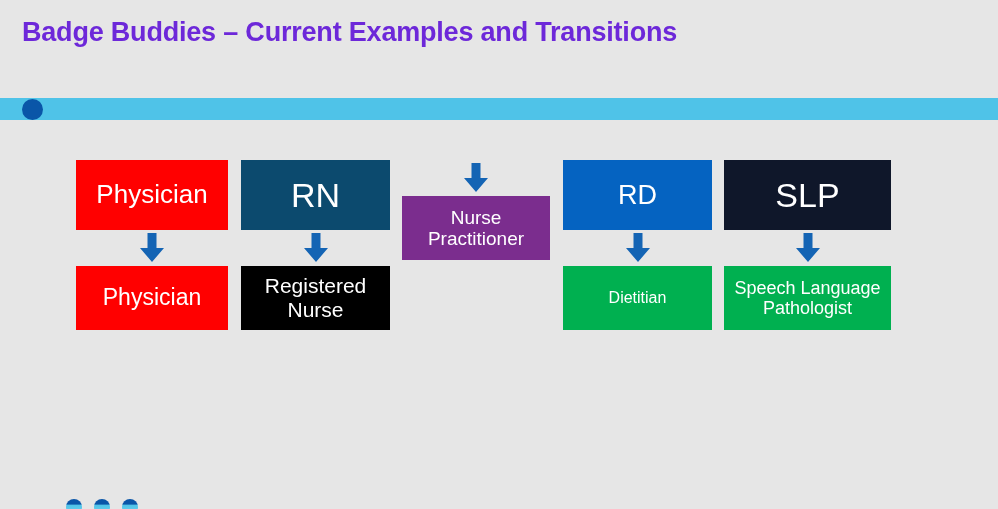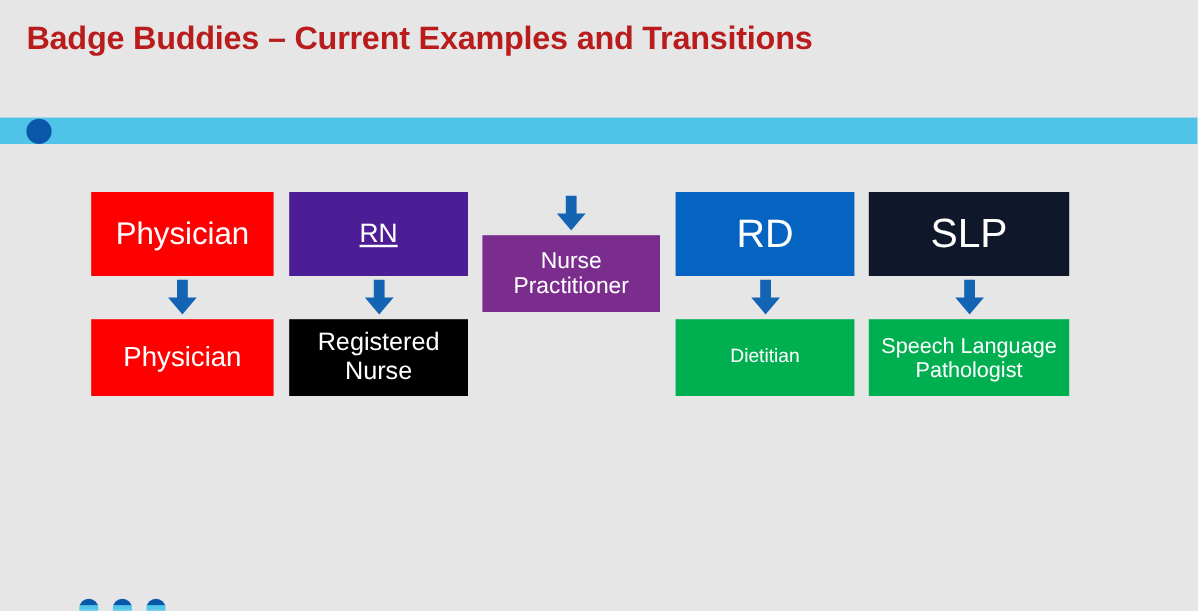--- a/index.html
+++ b/index.html
@@ -23,21 +23,21 @@
     background: #E6E6E6;
   }
 
   
   #slide-title {
     position: absolute;
     left: 22px;
     top: 17px;
     font-size: 27px;
     font-weight: bold;
-    color: #b91c1c;
+    color: #6d28d9;
     letter-spacing: -0.2px;
     white-space: nowrap;
   }
 
   
   #accent-bar {
     position: absolute;
     left: 0;
     top: 98px;
     width: 998px;
@@ -134,38 +134,38 @@
       <div class="column" style="left: 76px; width: 152px;">
         <div class="box box-top" style="background: rgb(255, 0, 0); font-size: 26px;">Physician</div>
         <div class="arrow-wrap">
           <svg class="arrow" viewBox="0 0 26 30">
             <polygon points="8.5,0 17.5,0 17.5,15 25,15 13,29 1,15 8.5,15" fill="#1464B4"></polygon>
           </svg>
         </div>
         <div class="box box-bottom" style="background: rgb(255, 0, 0); font-size: 23px;">Physician</div>
       </div>
       <div class="column" style="left: 241px; width: 149px;">
-        <div class="box box-top" style="background: #4c1d95; font-size: 22px; text-decoration: underline;">RN</div>
+        <div class="box box-top" style="background: #0c4a6e; font-size: 34px;">RN</div>
         <div class="arrow-wrap">
           <svg class="arrow" viewBox="0 0 26 30">
             <polygon points="8.5,0 17.5,0 17.5,15 25,15 13,29 1,15 8.5,15" fill="#1464B4"></polygon>
           </svg>
         </div>
         <div class="box box-bottom" style="background: #000000; font-size: 21px;">Registered Nurse</div>
       </div>
       <div class="column" style="left: 402px; width: 148px;">
         <div class="arrow-wrap">
           <svg class="arrow" viewBox="0 0 26 30">
             <polygon points="8.5,0 17.5,0 17.5,15 25,15 13,29 1,15 8.5,15" fill="#1464B4"></polygon>
           </svg>
         </div>
         <div class="box box-bottom" style="background: rgb(123, 45, 142); font-size: 19px;">Nurse Practitioner</div>
       </div>
       <div class="column" style="left: 563px; width: 149px;">
-        <div class="box box-top" style="background: rgb(5, 99, 193); font-size: 33px;">RD</div>
+        <div class="box box-top" style="background: rgb(5, 99, 193); font-size: 27px;">RD</div>
         <div class="arrow-wrap">
           <svg class="arrow" viewBox="0 0 26 30">
             <polygon points="8.5,0 17.5,0 17.5,15 25,15 13,29 1,15 8.5,15" fill="#1464B4"></polygon>
           </svg>
         </div>
         <div class="box box-bottom" style="background: rgb(0, 176, 80); font-size: 16px;">Dietitian</div>
       </div>
       <div class="column" style="left: 724px; width: 167px;">
         <div class="box box-top" style="background: #0f172a; font-size: 34px;">SLP</div>
         <div class="arrow-wrap">

